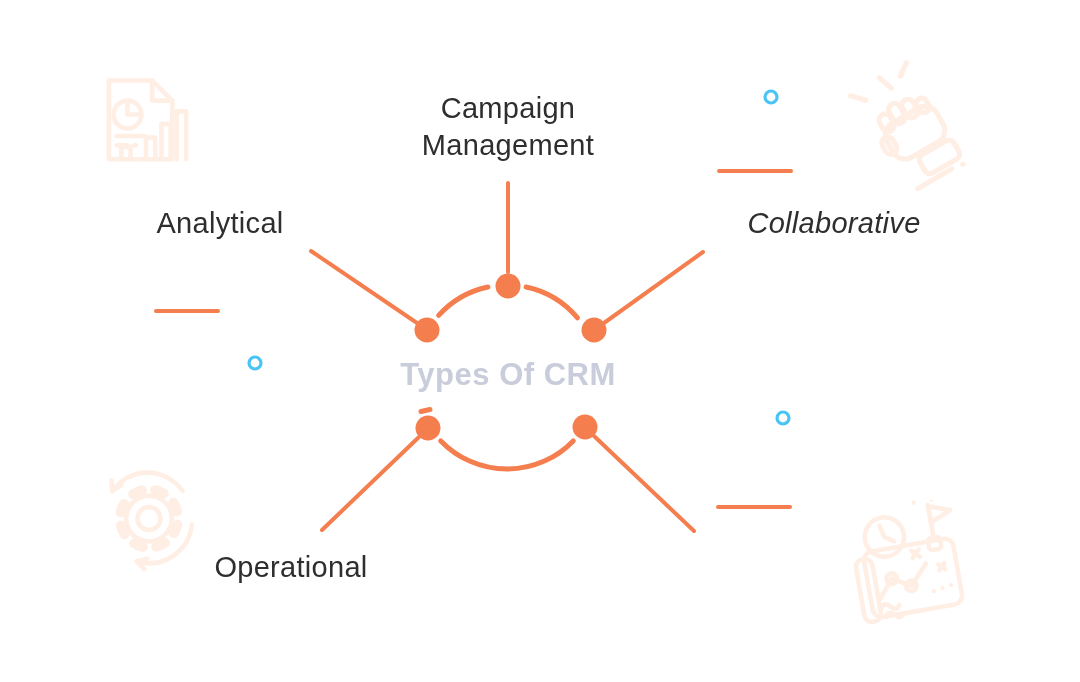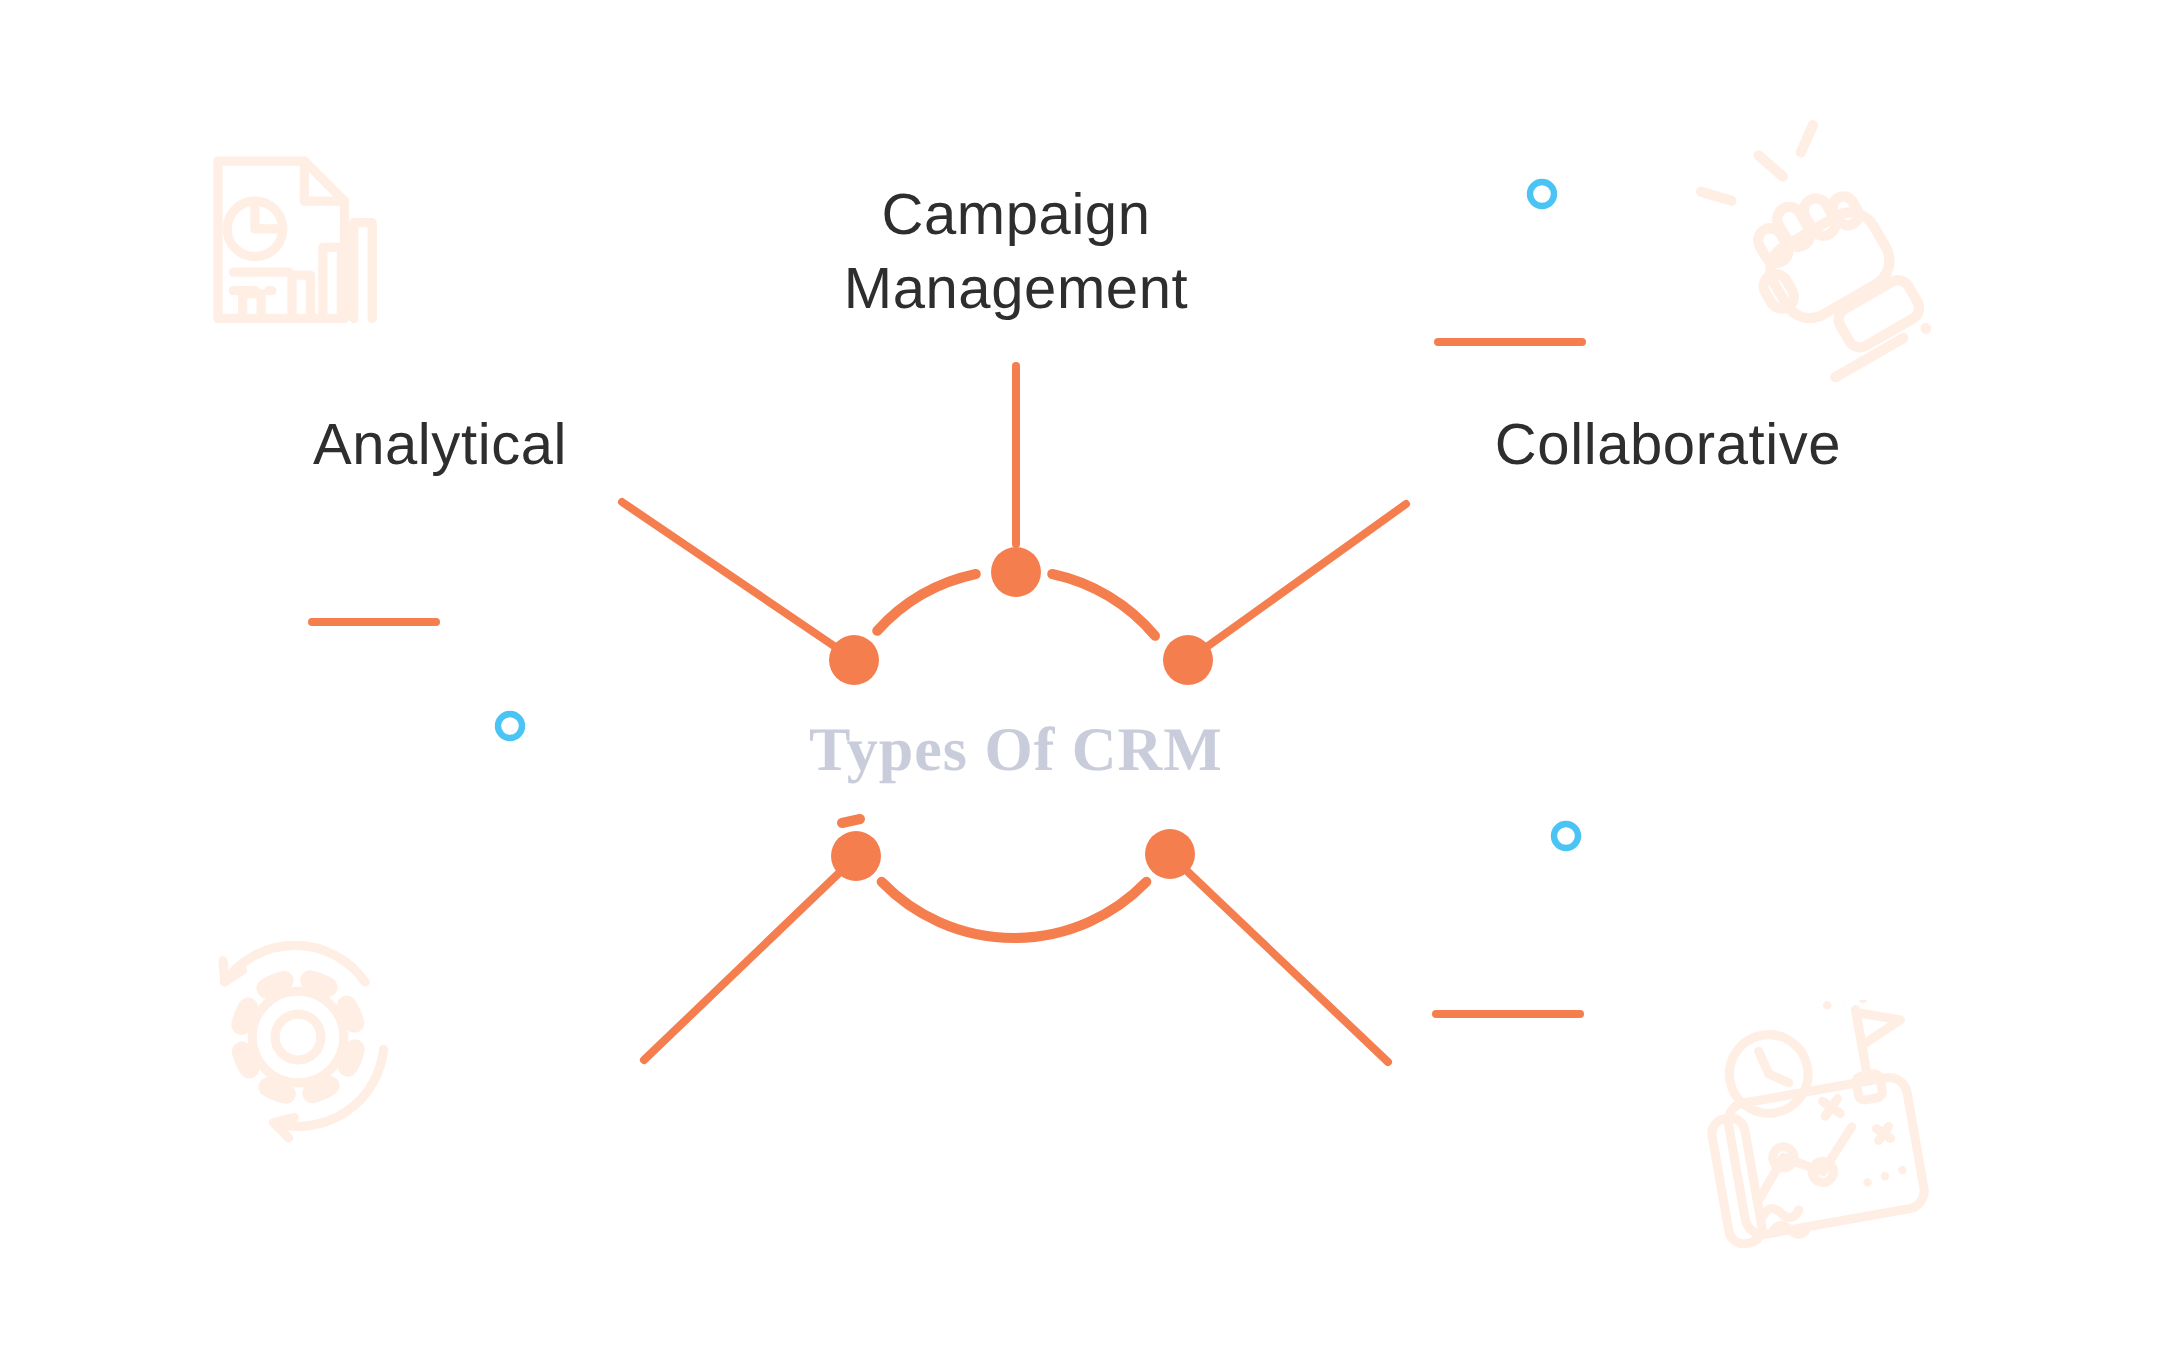--- a/index.html
+++ b/index.html
@@ -27,28 +27,27 @@
   .icon-bl{left:94px;top:460px;width:110px;height:114px;}
   .icon-br{left:842px;top:500px;width:130px;height:124px;}
   
   .label{
     position:absolute;width:320px;transform:translateX(-50%);
     text-align:center;color:var(--label);font-size:29px;
     letter-spacing:.3px;line-height:37px;
   }
   .label-campaign{left:508px;top:90px;}
   .label-analytical{left:220px;top:205px;}
-  .label-collaborative{left:834px;top:205px;}
+  .label-collaborative{left:834px;top:205px;font-style:italic;}
   .label-operational{left:291px;top:549px;}
   .label-strategic{left:746px;top:549px;}
   .center-title{
     position:absolute;left:508px;top:357px;width:320px;transform:translateX(-50%);
     text-align:center;color:var(--title-gray);font-size:31px;font-weight:600;
     letter-spacing:.5px;
-    font-family:Liberation Serif, serif;
   }
 </style>
 </head>
 <body>
 
 <div class="canvas">
 
   <svg class="corner-icon icon-tl" viewBox="0 0 66 70">
     <g stroke-width="3">
       <path d="M9 12 H37 L50 25 V63 H9 Z"></path>
@@ -143,16 +142,17 @@
     <circle class="ring" cx="255" cy="363" r="6"></circle>
     <circle class="ring" cx="783" cy="418" r="6"></circle>
   </svg>
 
   <div class="label label-analytical">Analytical</div>
   <div class="label label-campaign">
     <div>Campaign</div>
     <div>Management</div>
   </div>
   <div class="label label-collaborative">Collaborative</div>
+  <div class="label label-operational">Operational</div>
 
   <div class="center-title">Types Of CRM</div>
 
 </div>
 
 </body></html>

